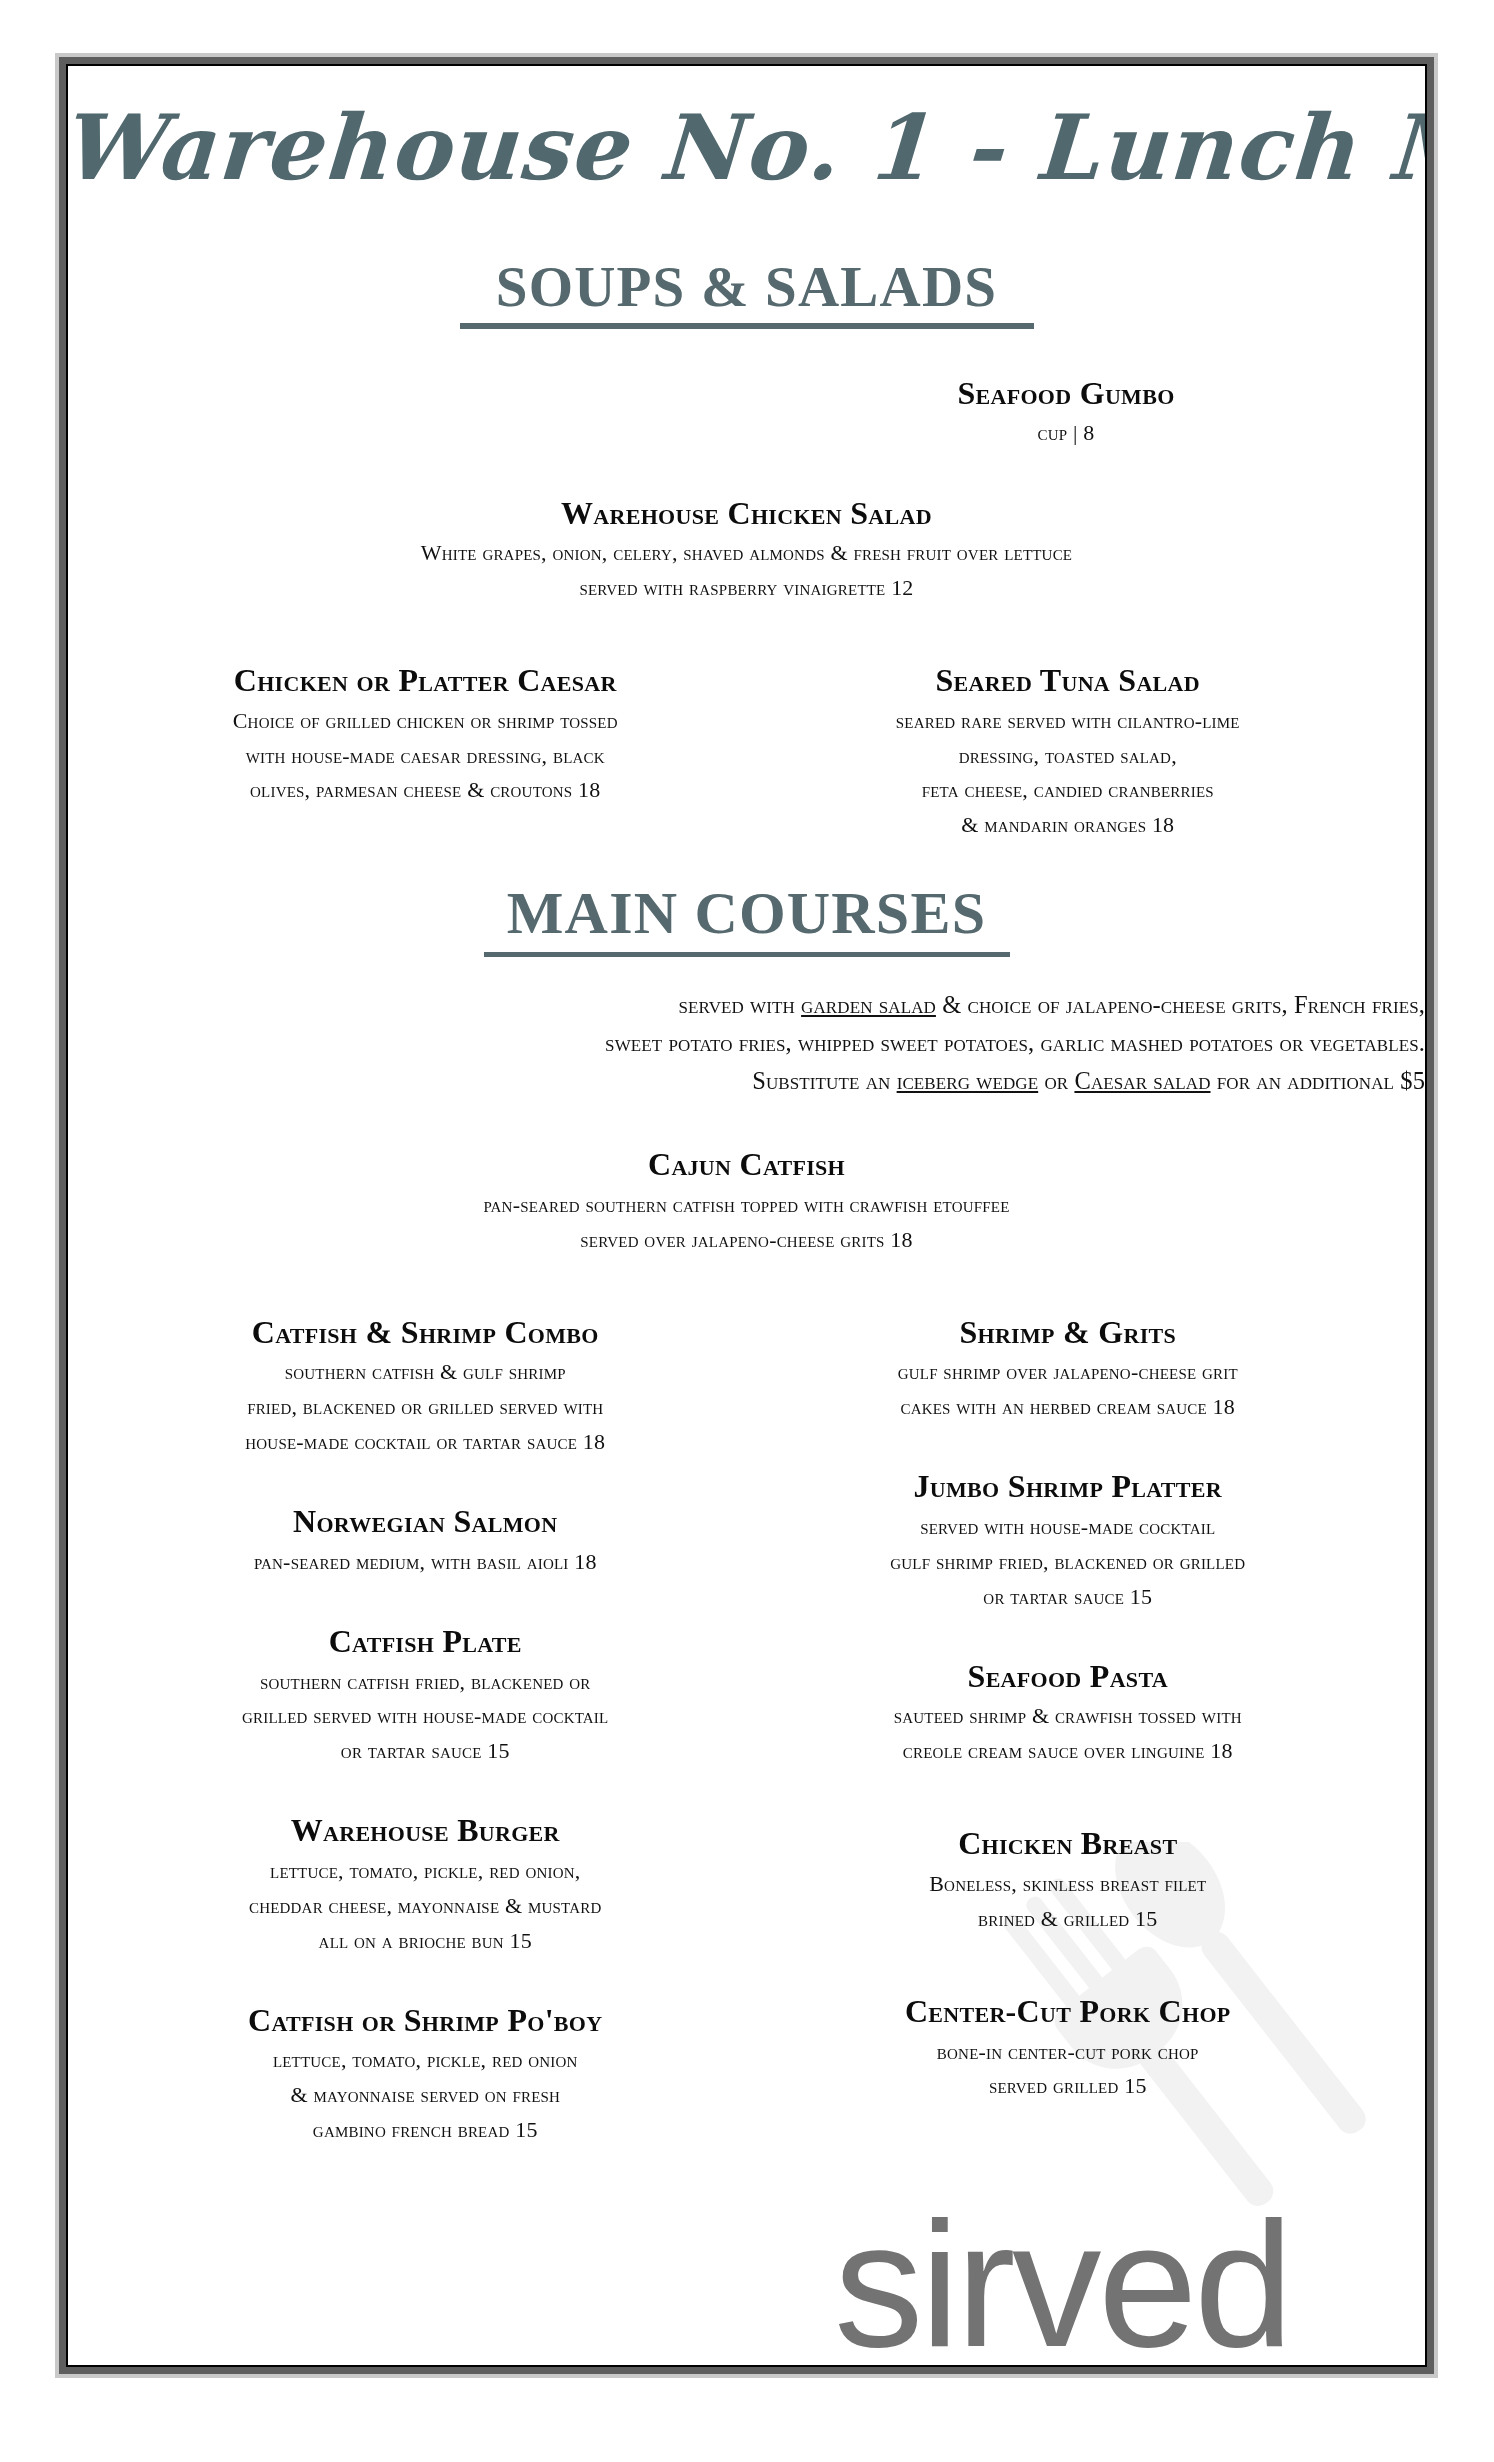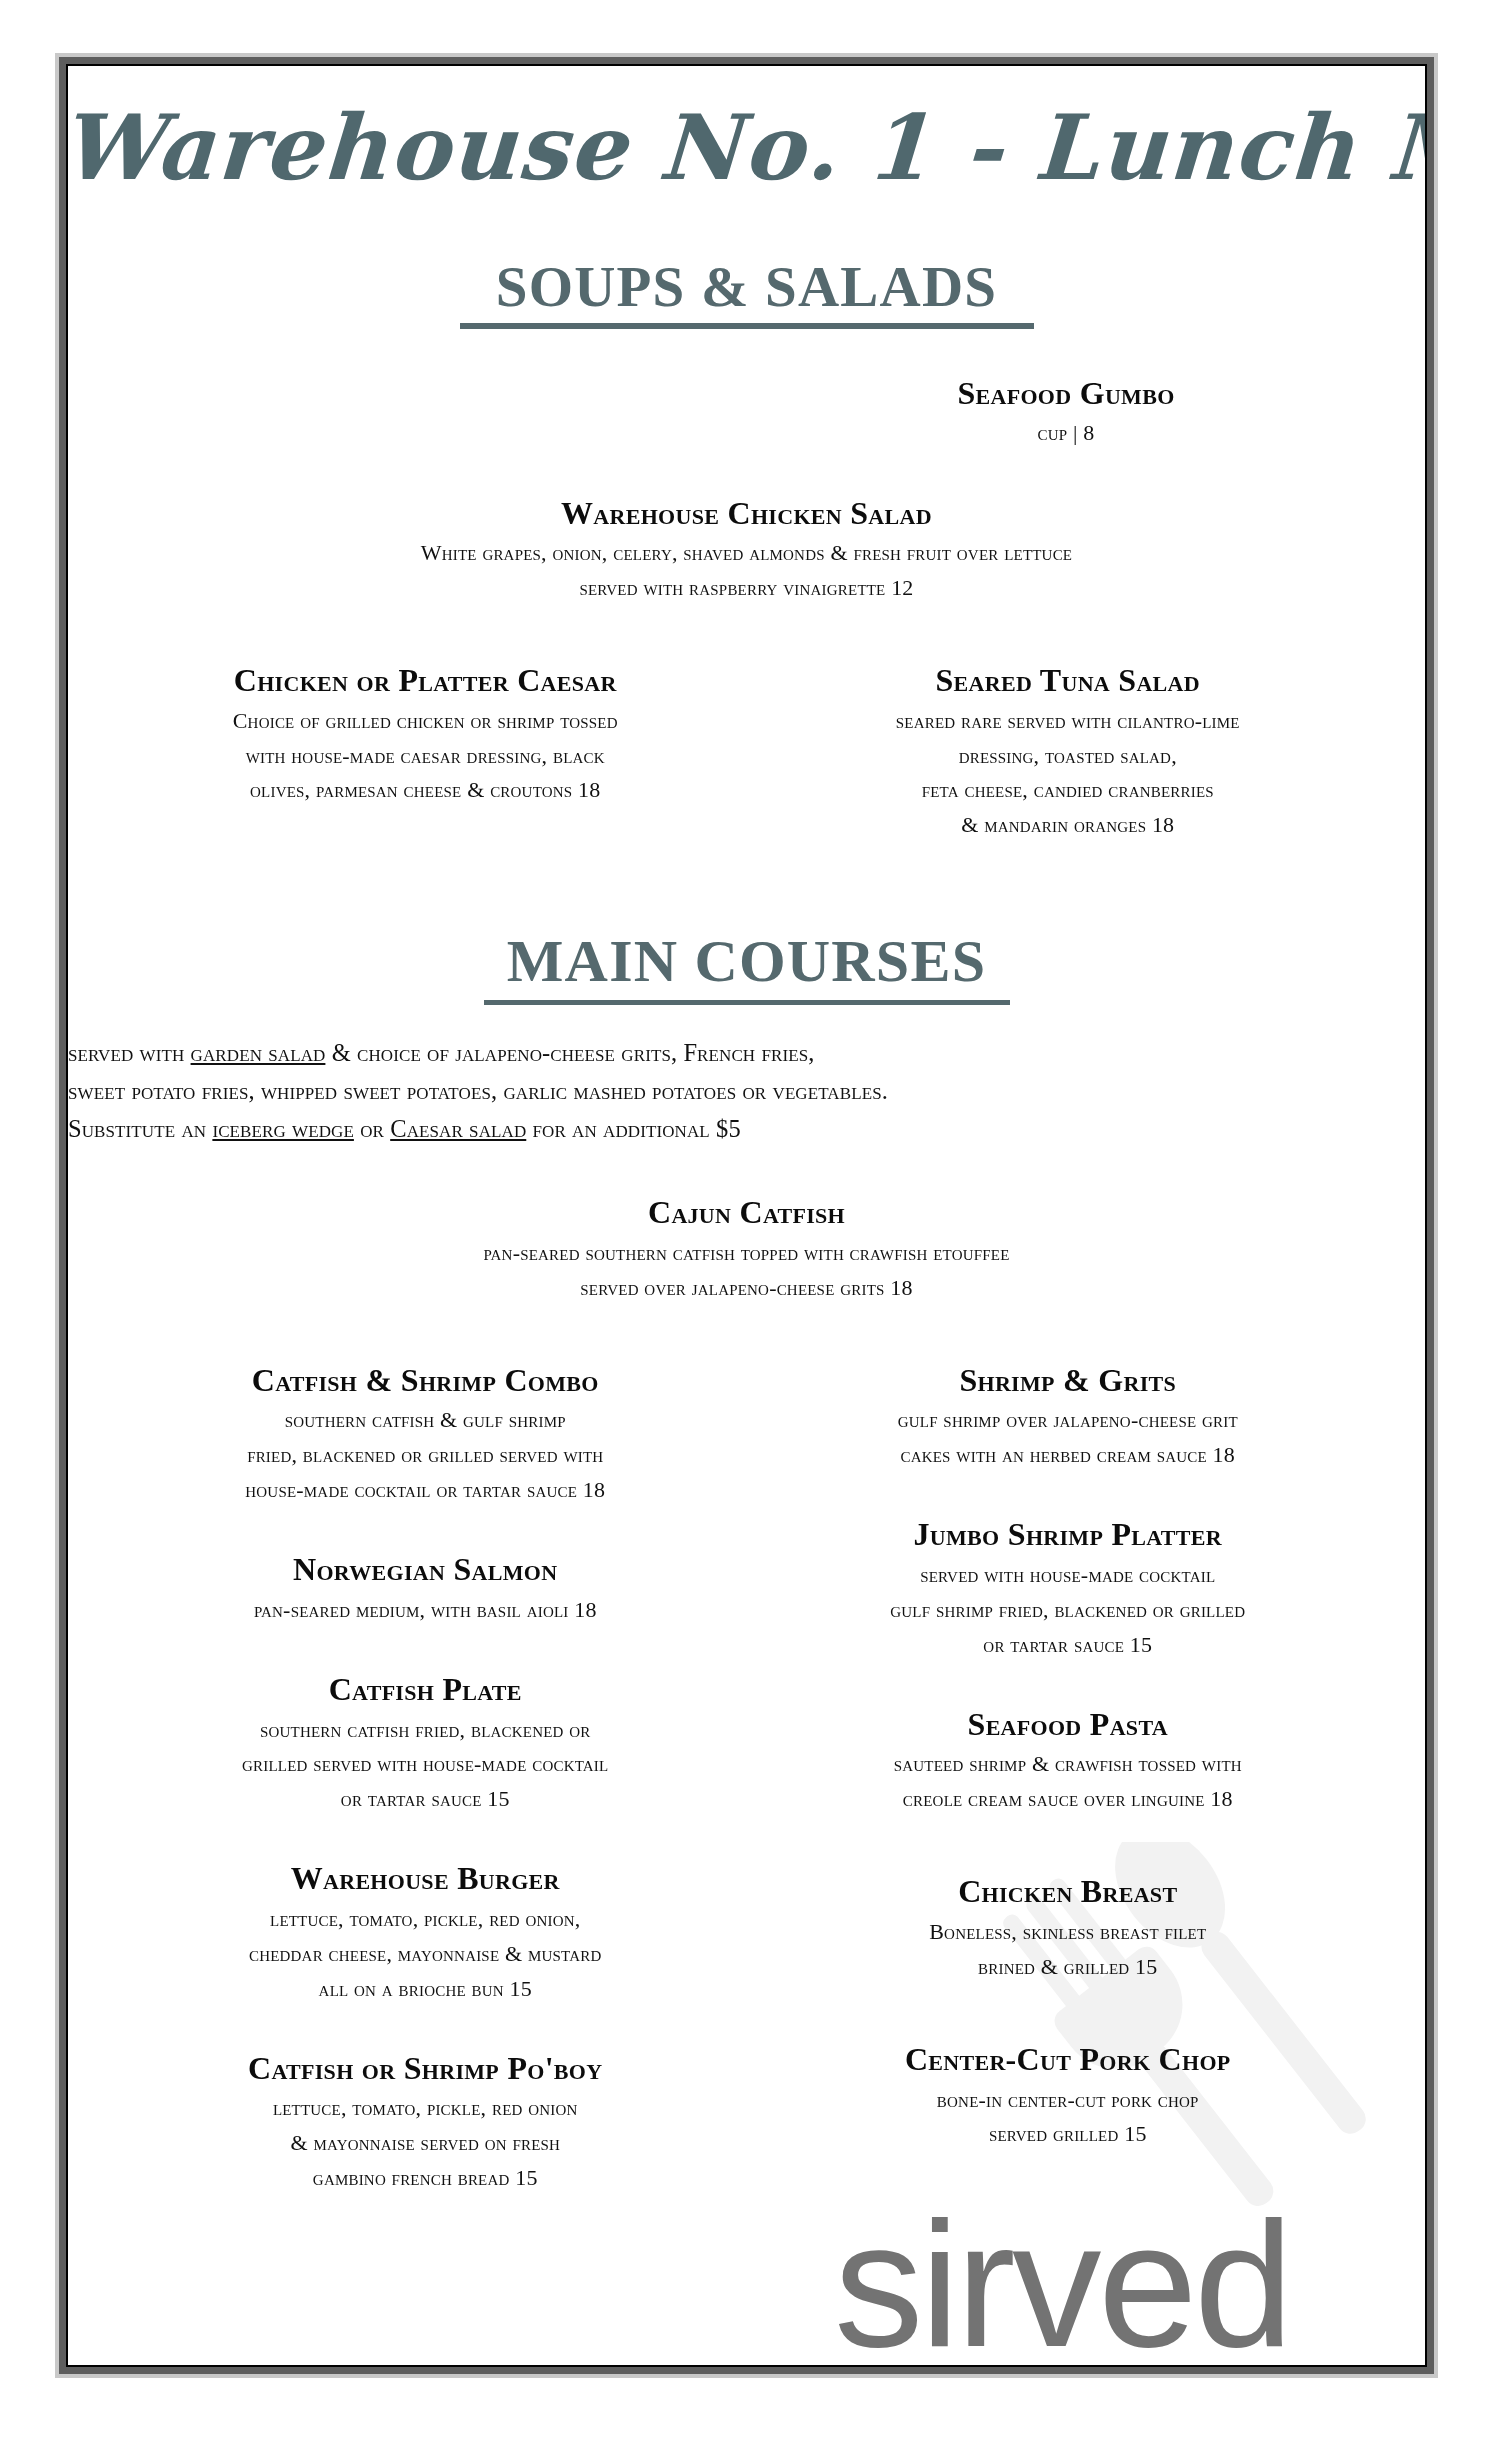--- a/index.html
+++ b/index.html
@@ -98,21 +98,21 @@
     position: relative;
   }
   .section-heading .rule {
     display: block;
     height: 5.4px;
     background: #55696e;
     margin: 8.4px auto 0 auto;
   }
   #heading-soups { margin-top: 66px; }
   #heading-soups .rule { width: 574px; }
-  #heading-main { margin-top: 91px; font-size: 60px; }
+  #heading-main { margin-top: 43px; font-size: 60px; }
   #heading-main .rule { width: 526px; }
 
   
   .item-name {
     text-align: center;
     font-variant: small-caps;
     font-weight: 700;
     font-size: 32px;
     line-height: 1.28;
     letter-spacing: 0.3px;
@@ -123,21 +123,21 @@
     text-align: center;
     font-variant: small-caps;
     font-size: 22px;
     line-height: 1.42;
     letter-spacing: 0.2px;
     color: #111111;
     margin: 3.6px 0 0 0;
   }
 
   .note {
-    text-align: left;
+    text-align: right;
     font-variant: small-caps;
     font-size: 24.5px;
     line-height: 1.55;
     letter-spacing: 0.1px;
     color: #111111;
     margin: 0;
   }
   .note u { text-decoration: underline; text-underline-offset: 2.4px; }
 
   

